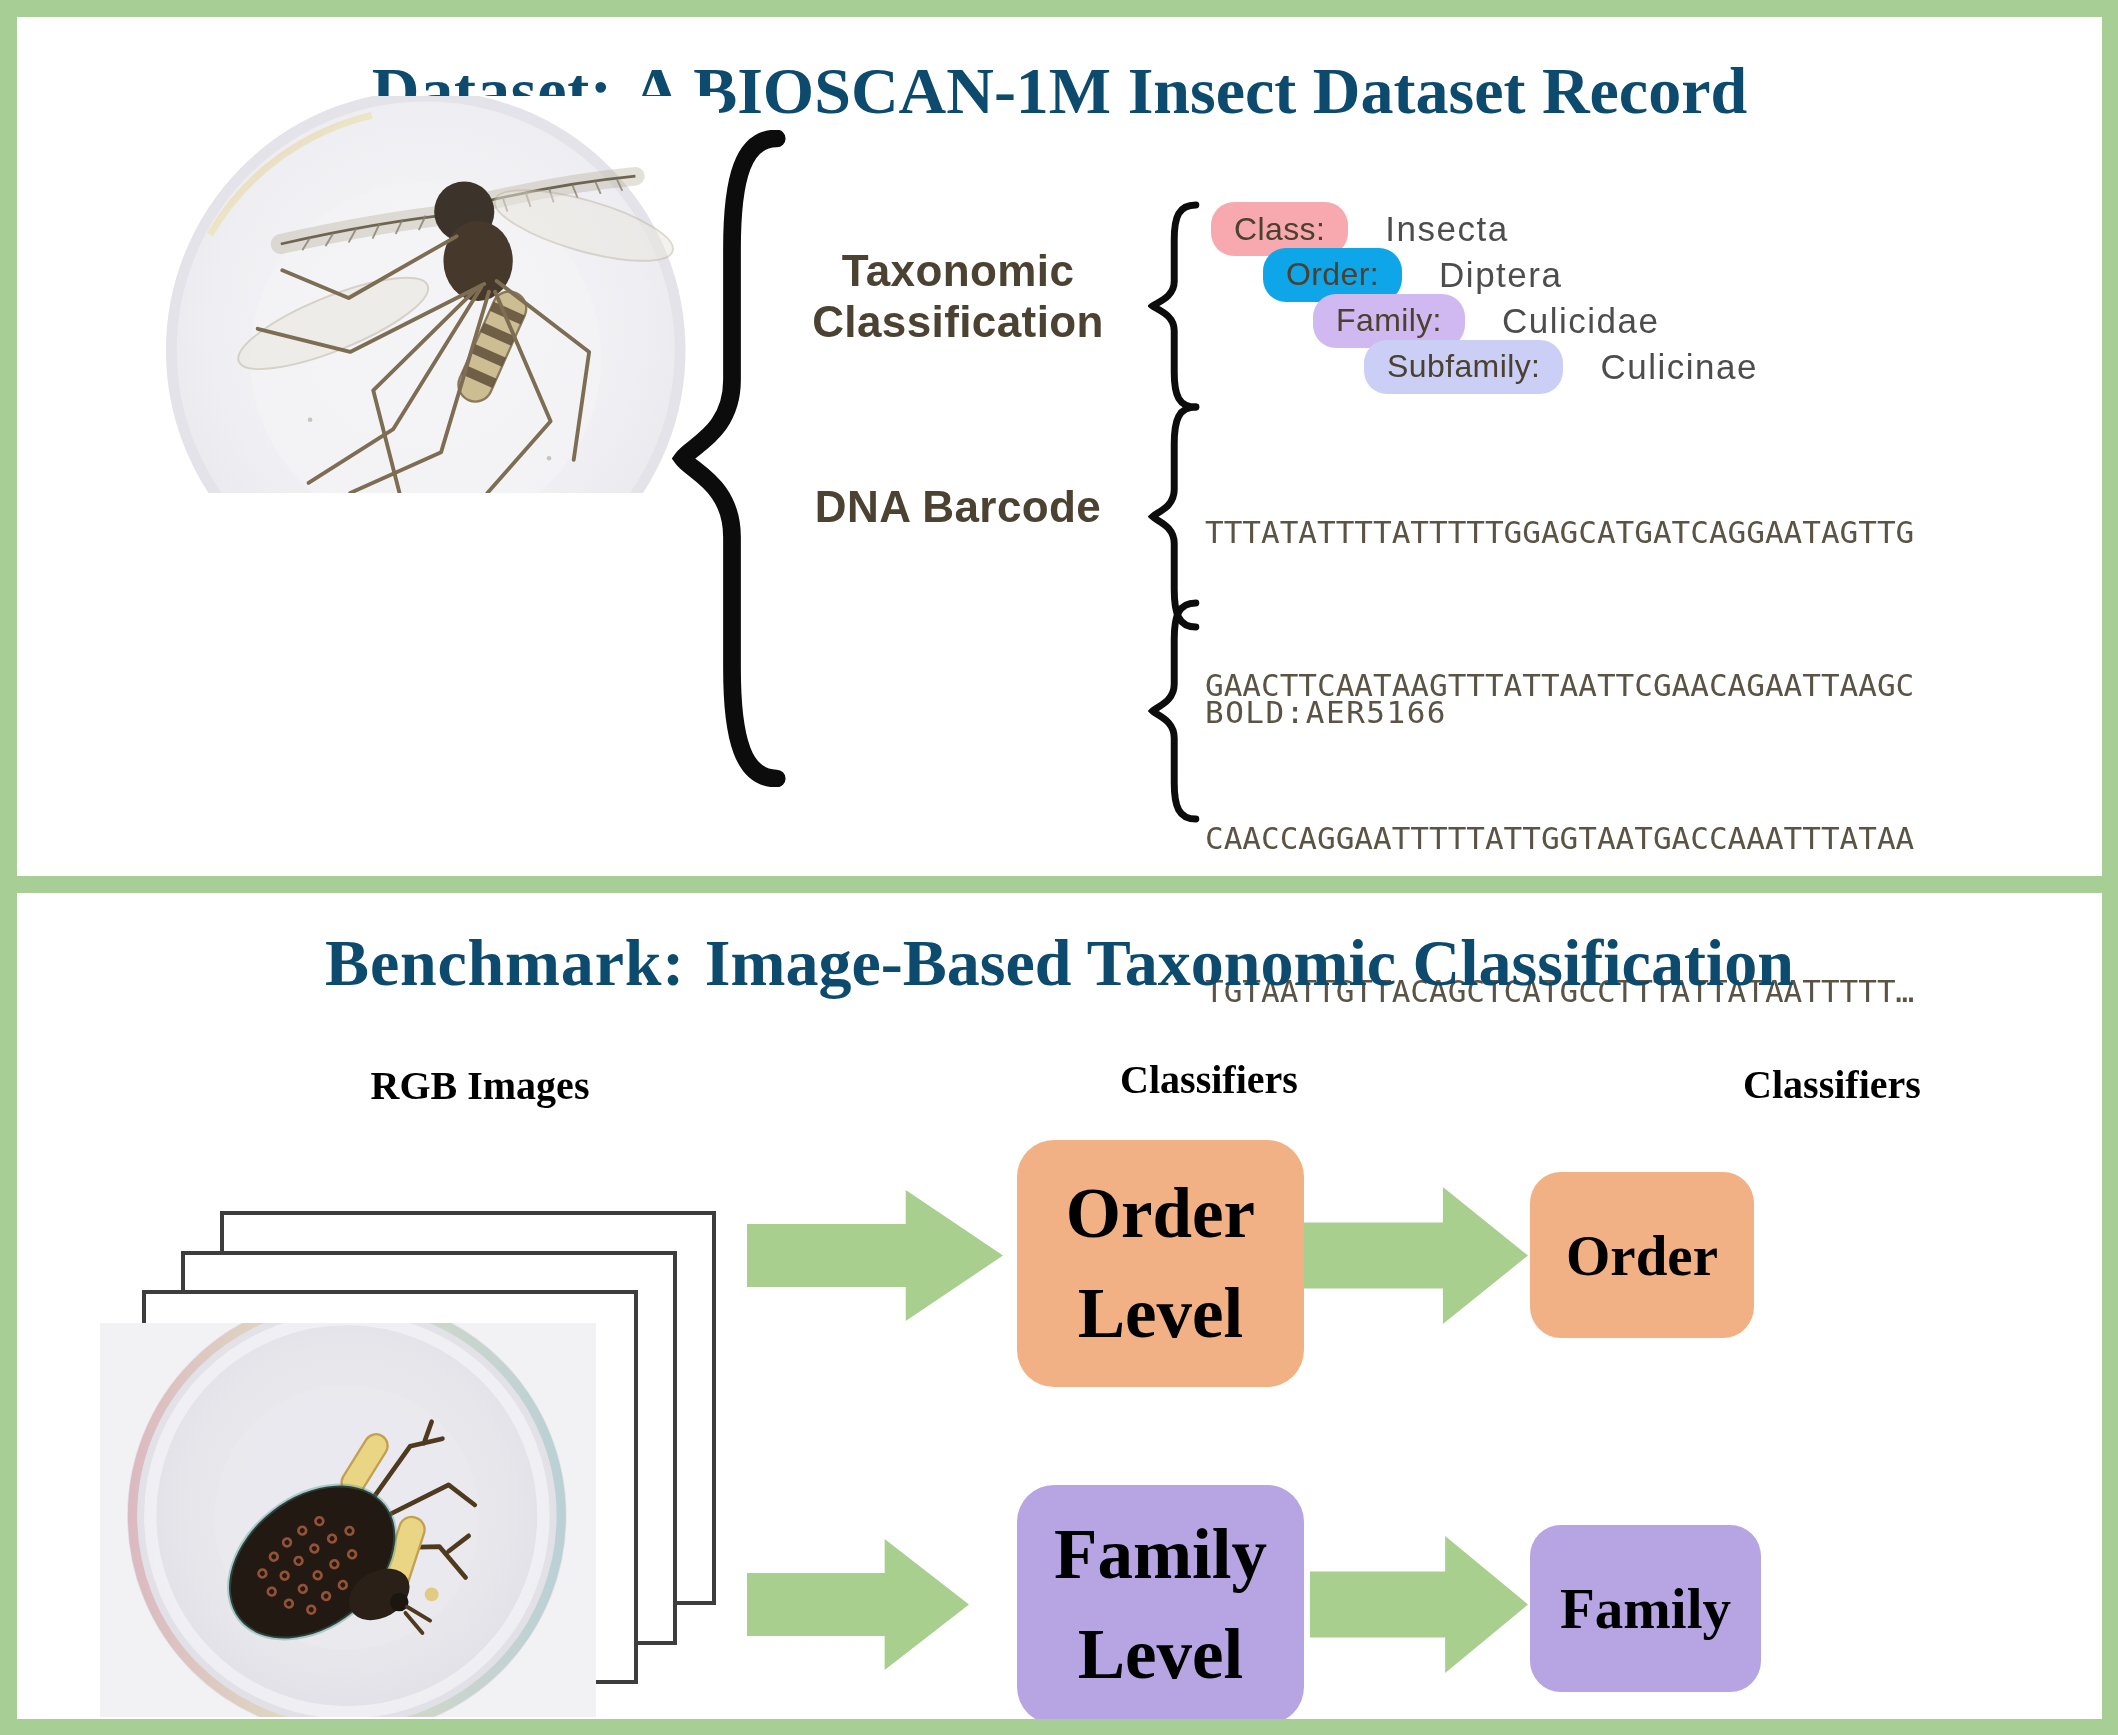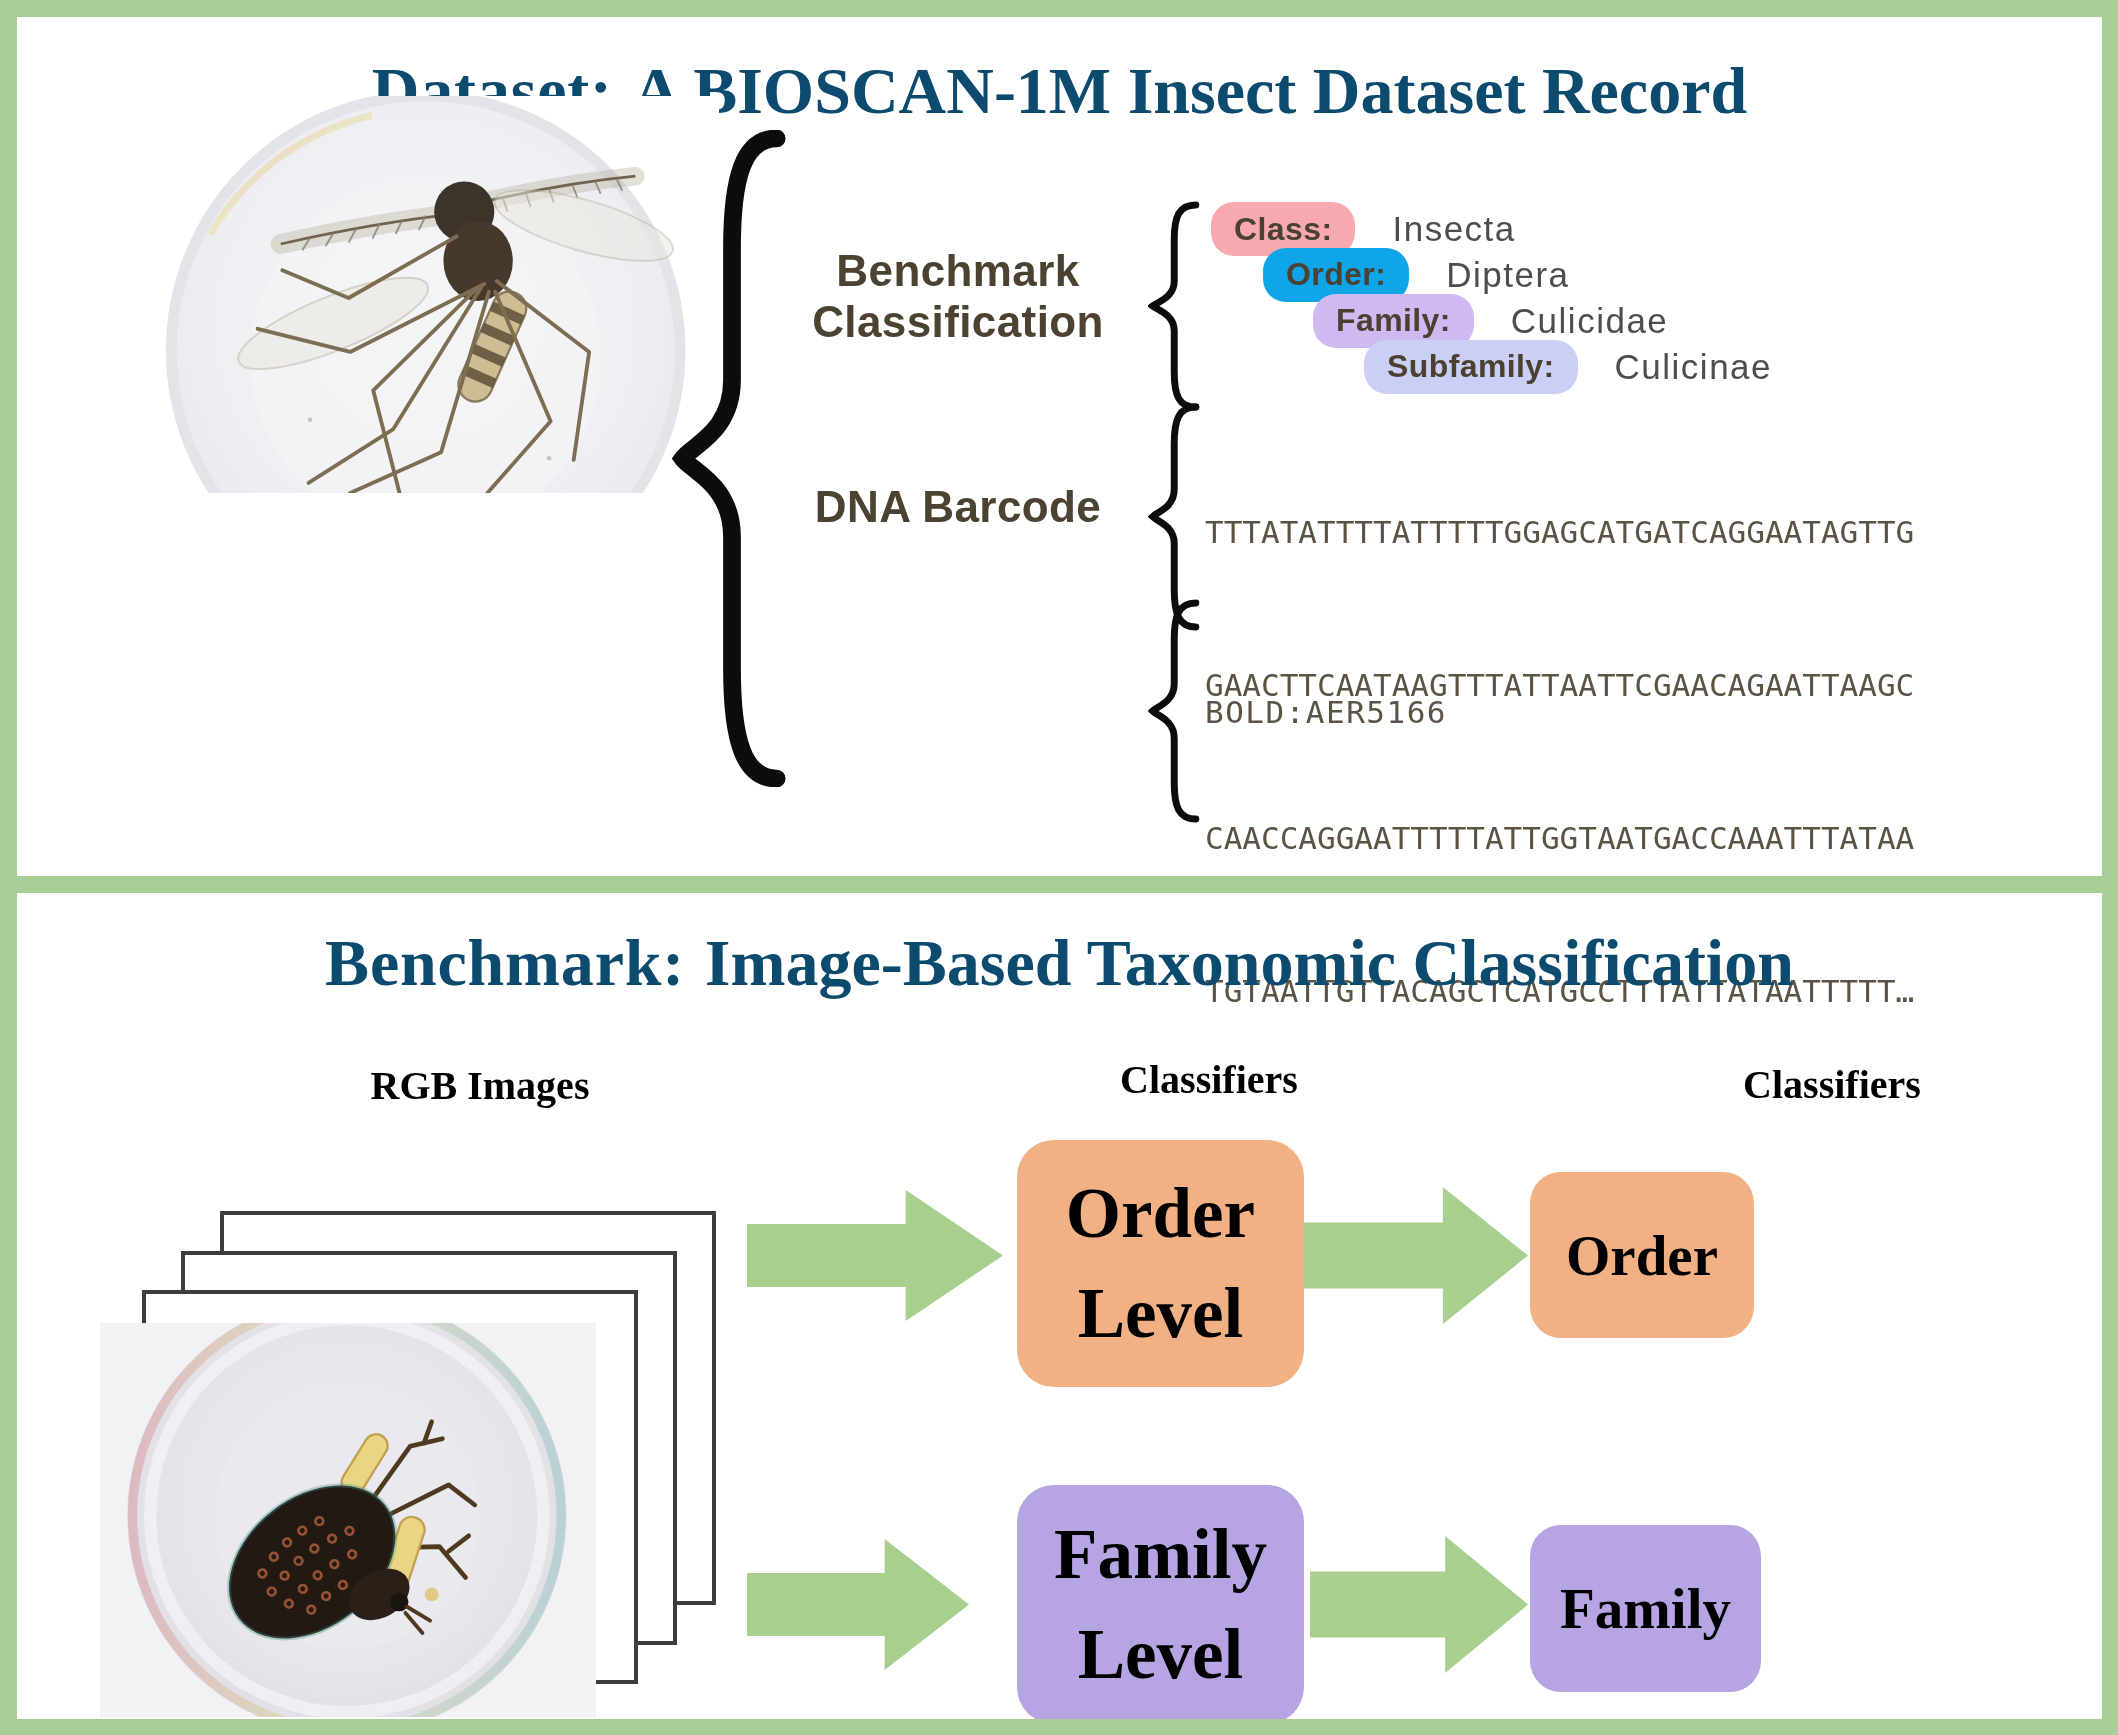--- a/index.html
+++ b/index.html
@@ -26,21 +26,21 @@
   .sec-label{
     width:370px;text-align:center;font-weight:700;color:#4c4232;
     font-size:44px;line-height:51px;letter-spacing:0.4px;
   }
   .sec-label.small{font-size:42px;line-height:49px;}
   
   .tax-rows{display:flex;flex-direction:column;gap:3.9px;}
   .tax-row{display:flex;align-items:center;height:42px;}
   .pill{
     display:inline-flex;align-items:center;height:54px;border-radius:23px;
-    padding:0 23px;font-weight:700;font-size:32px;color:#4a4131;letter-spacing:0.4px;
+    padding:0 23px;font-weight:400;font-size:32px;color:#4a4131;letter-spacing:0.4px;
   }
   .tax-value{margin-left:37px;font-size:35px;color:#4d4d4d;letter-spacing:1.5px;font-weight:400;}
   .indent-1{margin-left:52px;}
   .indent-2{margin-left:102px;}
   .indent-3{margin-left:153px;}
   
   .mono{font-family:"DejaVu Sans Mono",monospace;color:#5b5344;}
   .dna-lines{font-size:31px;line-height:51px;letter-spacing:0px;white-space:pre;}
   .bin-value{font-size:31px;letter-spacing:1.5px;}
   
@@ -127,21 +127,21 @@
       <circle cx="250" cy="420" r="3" fill="#c9c4ba"></circle>
         <circle cx="560" cy="470" r="3" fill="#c9c4ba"></circle>
     </svg>
   </div>
 
   <svg class="abs brace" style="left:654px;top:113px;" width="122" height="657" viewBox="0 0 158 852">
     <path d="M137,11 C94,11 79,61 79,154 L79,324 C79,392 27,409 15,426 C27,443 79,460 79,528 L79,698 C79,791 94,841 137,841" stroke-width="23"></path>
   </svg>
 
   <div class="abs sec-label" style="left:756px;top:228px;">
-    <div>Benchmark</div>
+    <div>Taxonomic</div>
     <div>Classification</div>
   </div>
   <svg class="abs brace" style="left:1131px;top:184px;" width="54" height="210" viewBox="0 0 70 272">
     <path d="M62,5 C40,5 34,20 34,50 L34,104 C34,125 12,131 6,136 C12,141 34,147 34,168 L34,222 C34,252 40,267 62,267" stroke-width="9"></path>
   </svg>
   <div class="abs tax-rows" style="left:1194px;top:191px;">
     <div class="tax-row">
       <span class="pill" style="background: rgb(248, 169, 176);">Class:</span>
       <span class="tax-value">Insecta</span>
     </div>

